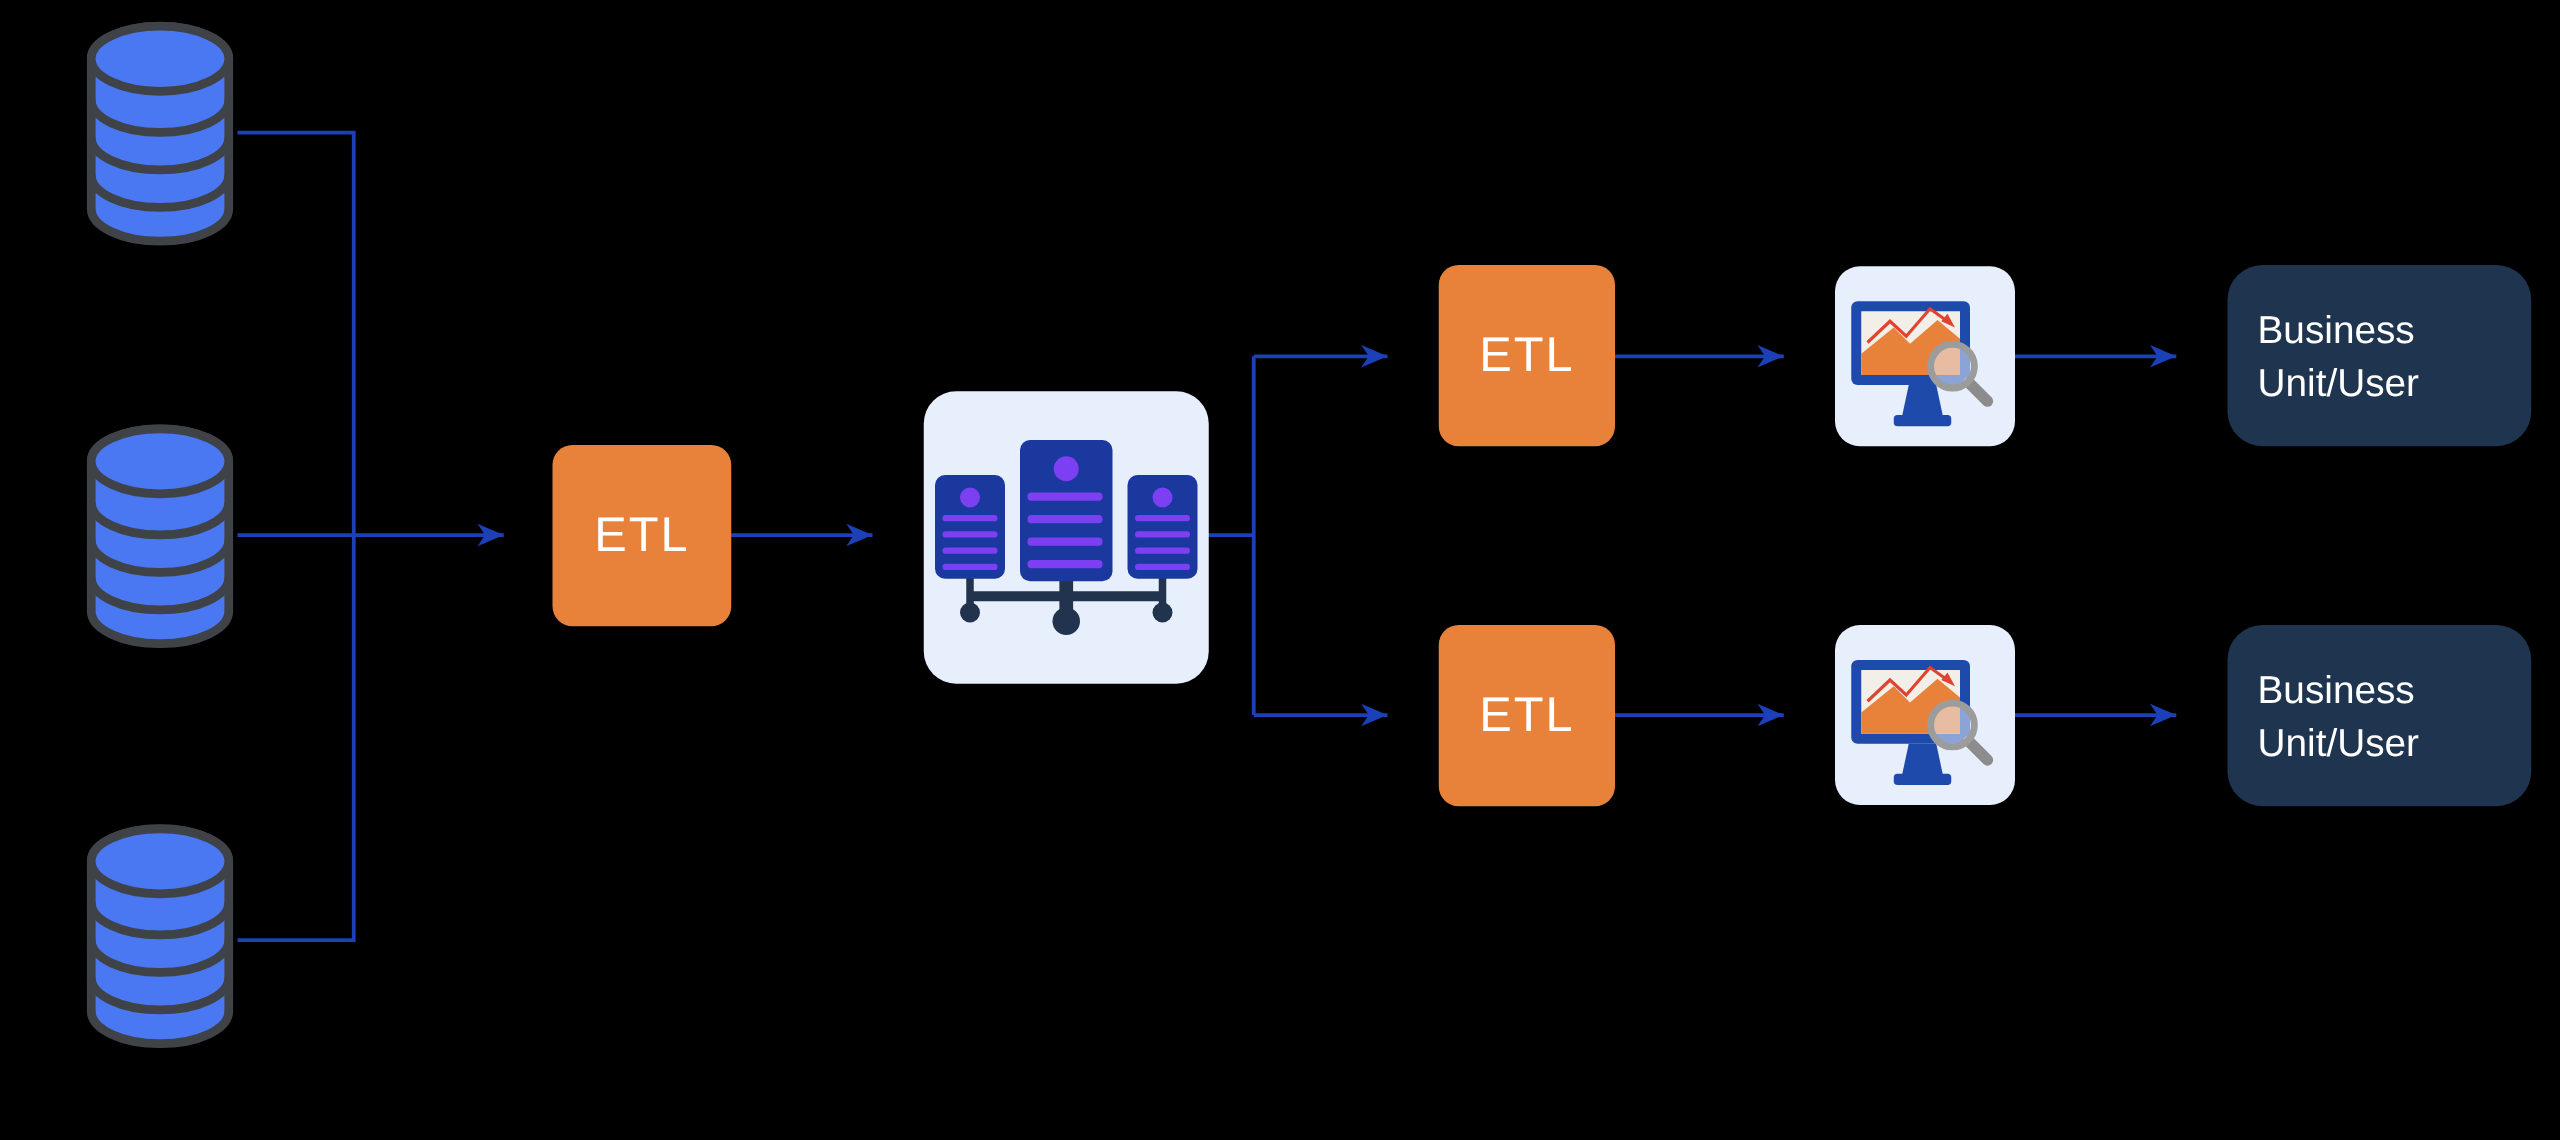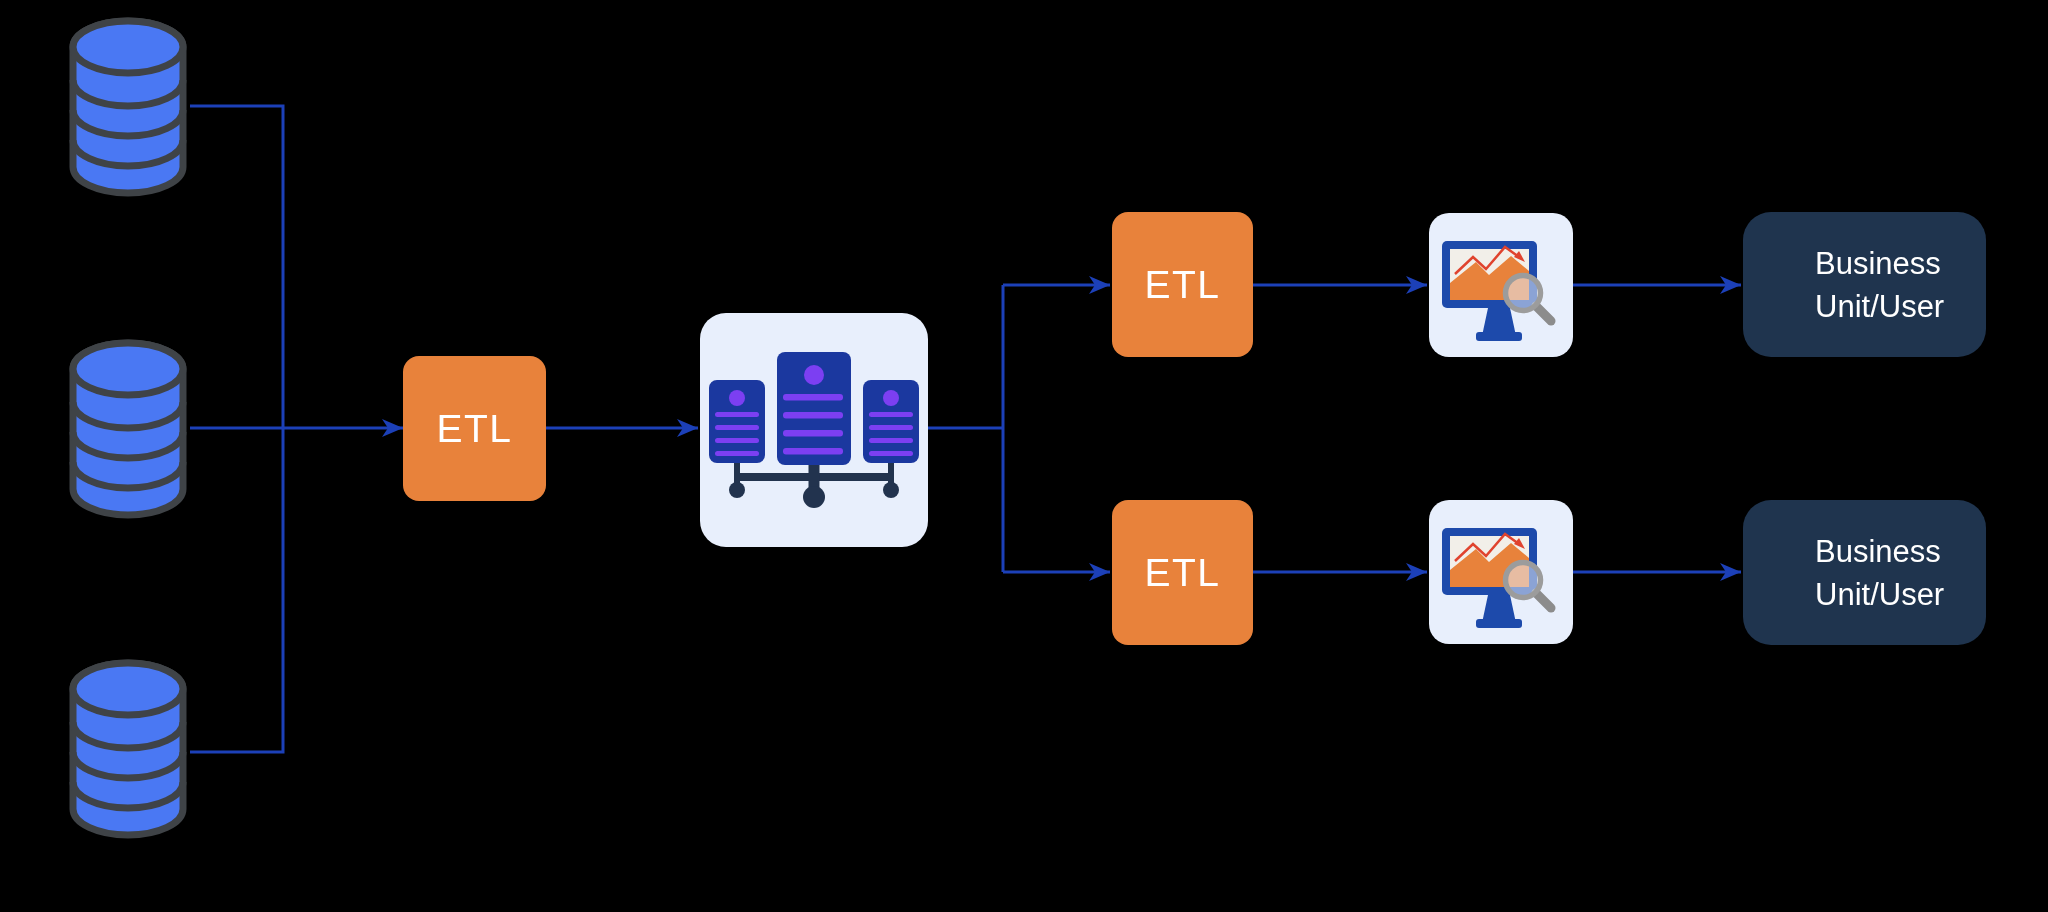--- a/index.html
+++ b/index.html
@@ -26,21 +26,21 @@
   body{font-family:"Liberation Sans", sans-serif;}
   #diagram{
     position:relative;
     width:2048px;height:912px;
     background:var(--canvas-background);
     overflow:hidden;
   }
   #connector-layer{position:absolute;left:0;top:0;z-index:0;}
   .connector{stroke:var(--connector);stroke-width:3;fill:none;}
   .arrowhead{fill:var(--connector);}
-  .node{position:absolute;z-index:1;}
+  .node{position:absolute;z-index:1;margin-left:39px;}
   .db-icon{position:absolute;z-index:1;}
   .etl-box{
     background:var(--etl-fill);
     border-radius:16px;
     display:flex;align-items:center;justify-content:center;
     color:var(--label-text);
     font-size:39px;letter-spacing:1.5px;font-weight:400;
   }
   .icon-tile{
     background:var(--icon-tile-fill);
@@ -48,21 +48,21 @@
     display:flex;align-items:center;justify-content:center;
   }
   .warehouse-tile{border-radius:26px;}
   .business-box{
     background:var(--business-fill);
     border-radius:28px;
     display:flex;align-items:center;
     color:var(--label-text);
     font-size:31px;line-height:43px;font-weight:400;
   }
-  .business-box .biz-label{display:block;padding-left:72px;width:230px;}
+  .business-box .biz-label{display:block;padding-left:24px;width:230px;}
   
   .db-body{fill:var(--database-fill);stroke:var(--database-outline);stroke-width:7;}
   .db-sep{fill:none;stroke:var(--database-outline);stroke-width:7;}
   .server-rect{fill:var(--server-fill);}
   .server-accent{fill:var(--server-accent);}
   .server-base-stroke{stroke:var(--server-base);fill:none;}
   .server-base-fill{fill:var(--server-base);}
   .monitor-frame{fill:var(--monitor-frame);}
   .monitor-screen{fill:var(--screen-fill);}
   .chart-area{fill:var(--chart-area);}

